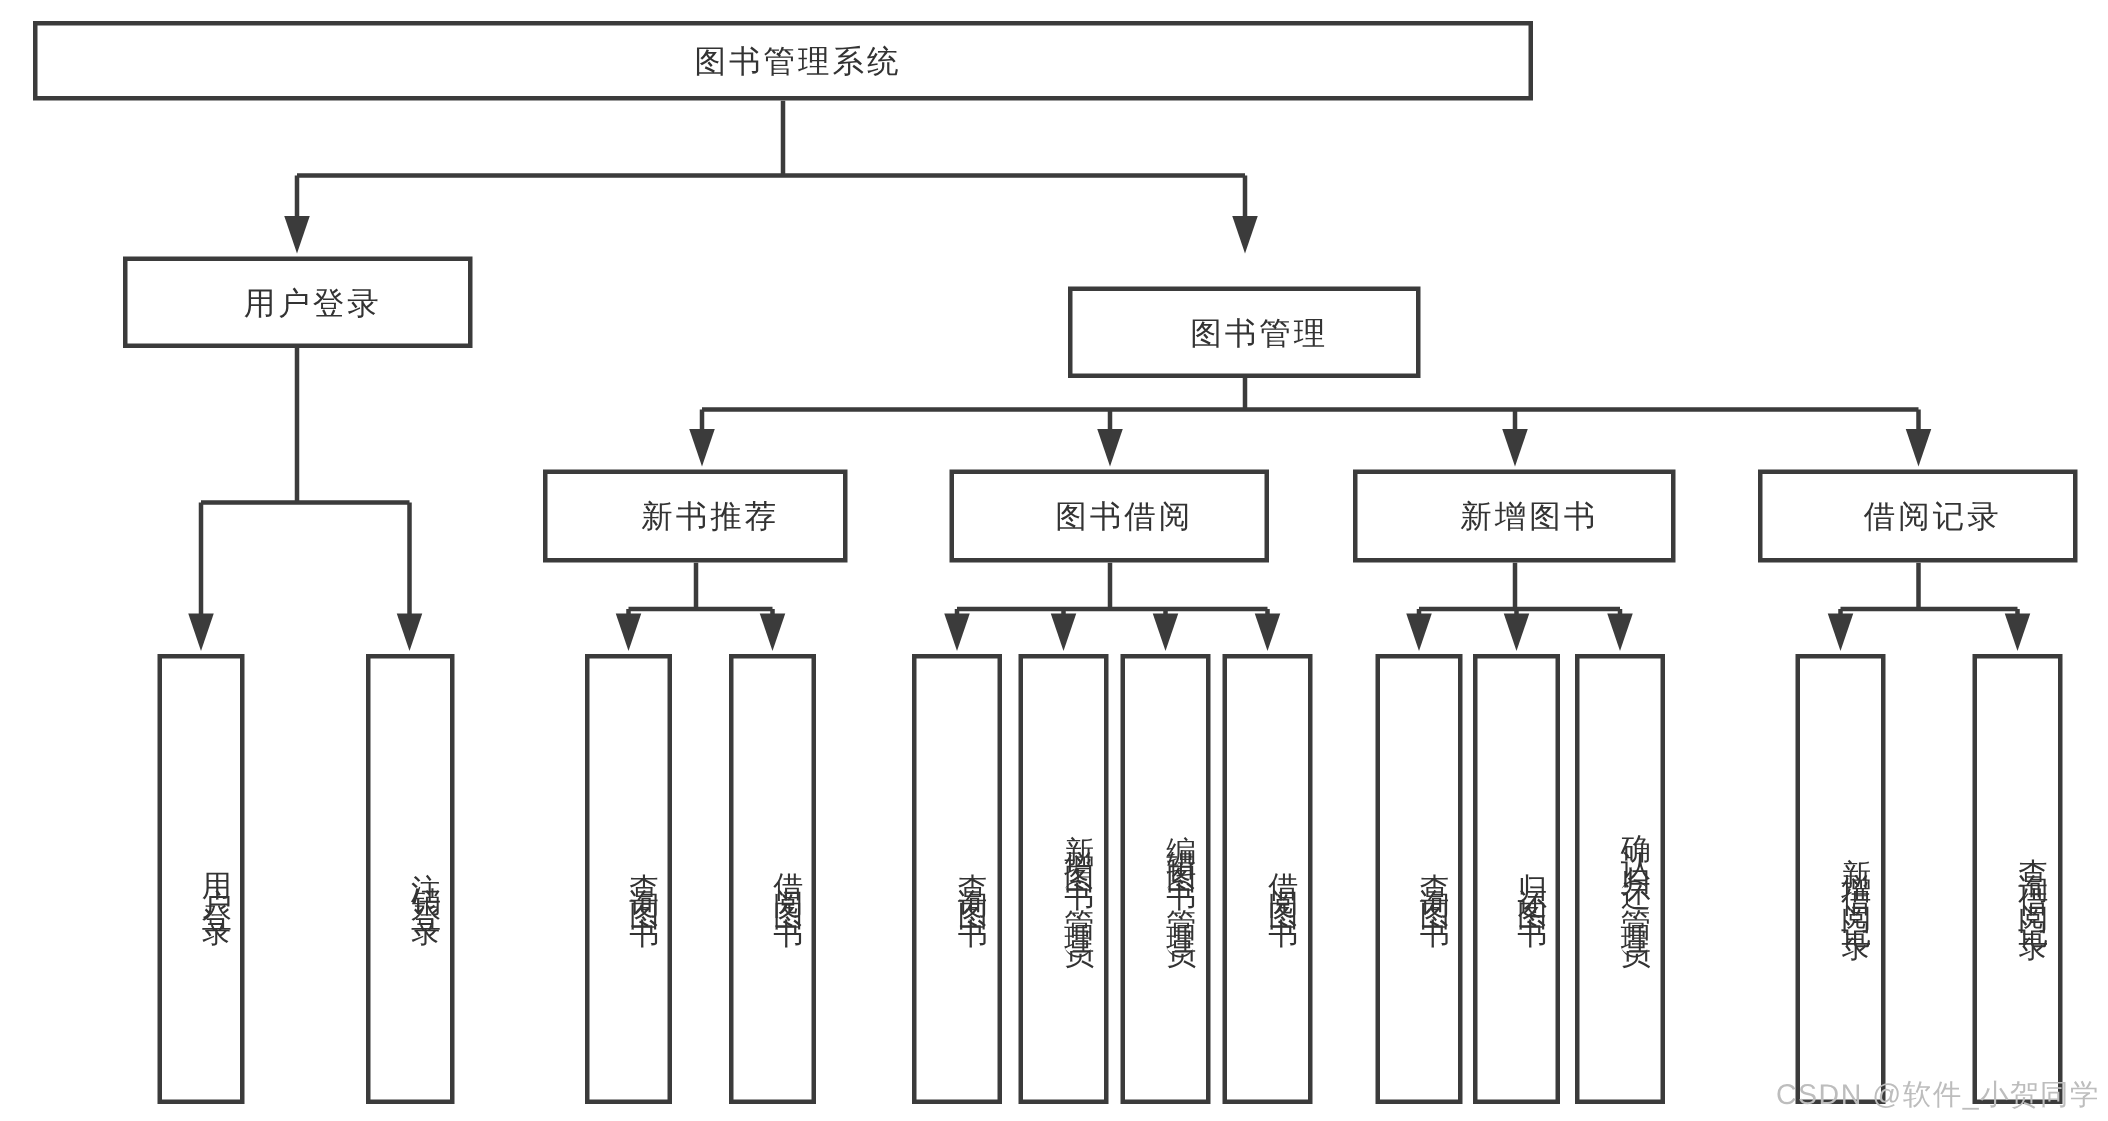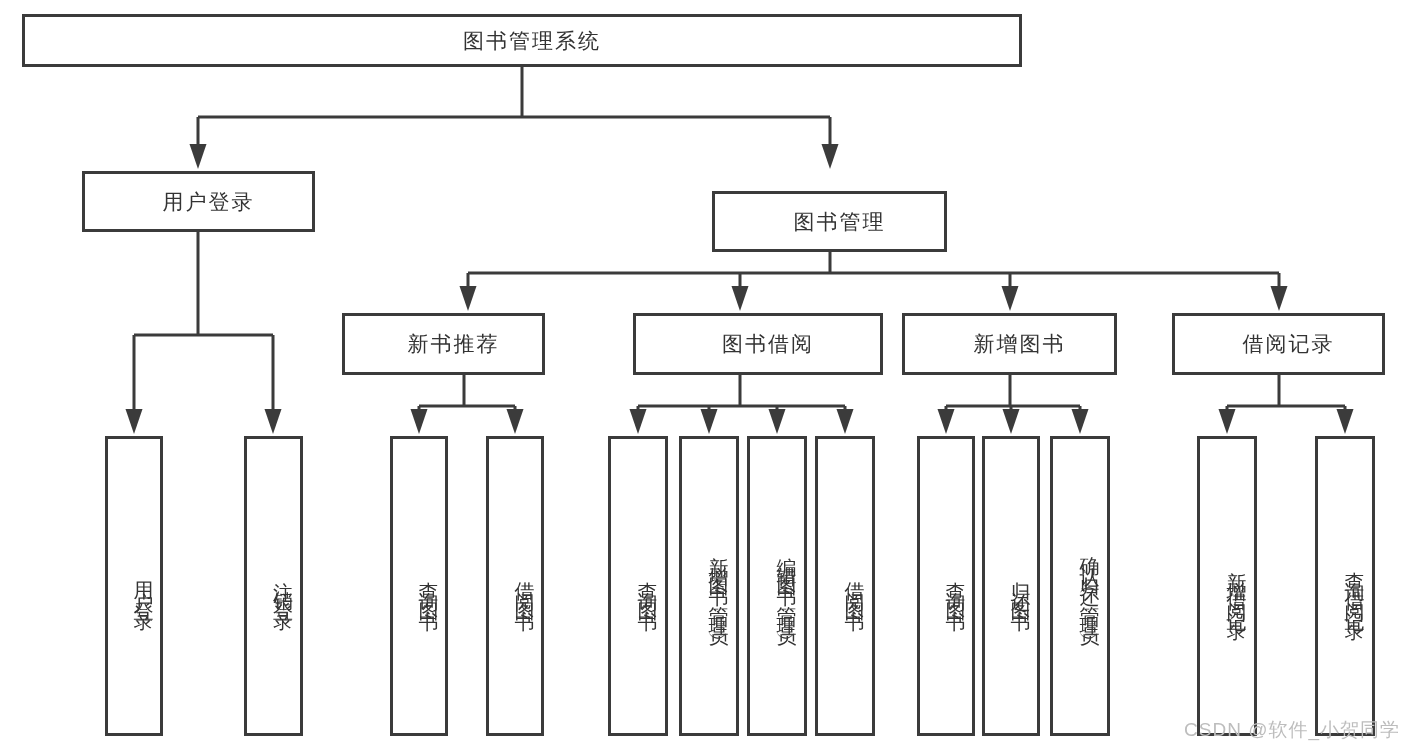--- a/index.html
+++ b/index.html
@@ -80,24 +80,24 @@
     <span class="hlabel">图书管理系统</span>
   </div>
 
   <div class="node" style="left:82px; top:171px; width:233px; height:61px;">
     <span class="hlabel">用户登录</span>
   </div>
   <div class="node" style="left:712px; top:171px; width:235px; height:61px;margin-top:20px;">
     <span class="hlabel">图书管理</span>
   </div>
 
-  <div class="node" style="left:342px; top:313px; width:203px; height:62px;align-items:center;">
+  <div class="node" style="left:362px; top:313px; width:203px; height:62px;align-items:center;">
     <span class="hlabel">新书推荐</span>
   </div>
-  <div class="node" style="left:633px; top:313px; width:250px; height:62px;">
+  <div class="node" style="left:633px; top:313px; width:213px; height:62px;">
     <span class="hlabel">图书借阅</span>
   </div>
   <div class="node" style="left:902px; top:313px; width:215px; height:62px;">
     <span class="hlabel">新增图书</span>
   </div>
   <div class="node" style="left:1172px; top:313px; width:213px; height:62px;">
     <span class="hlabel">借阅记录</span>
   </div>
 
   <div class="node" style="left:105px; top:436px; width:58px; height:300px;">

